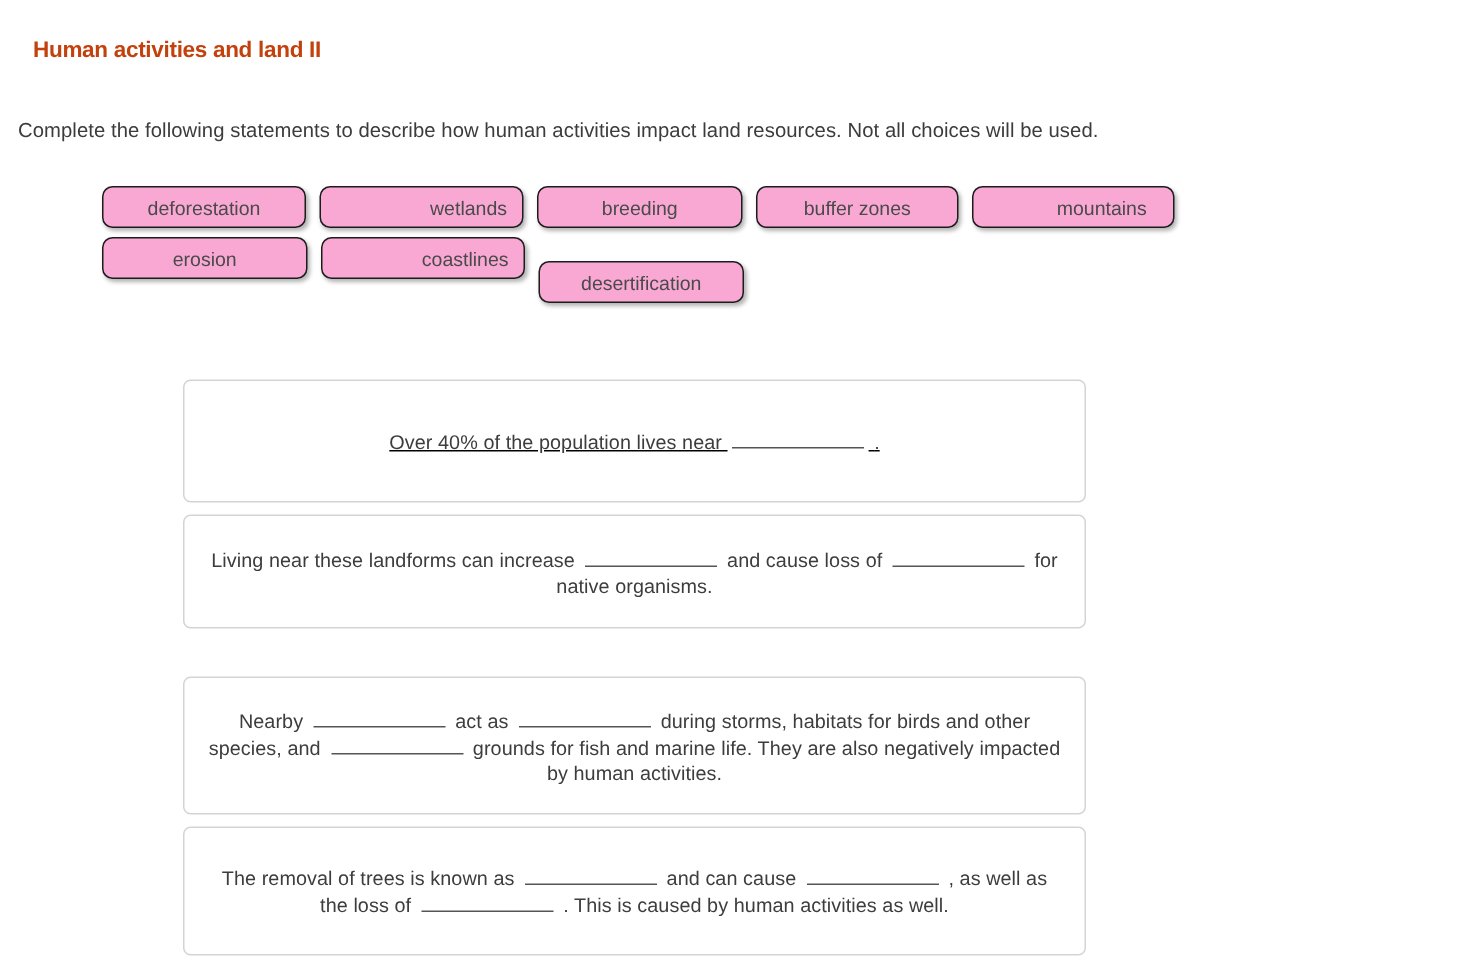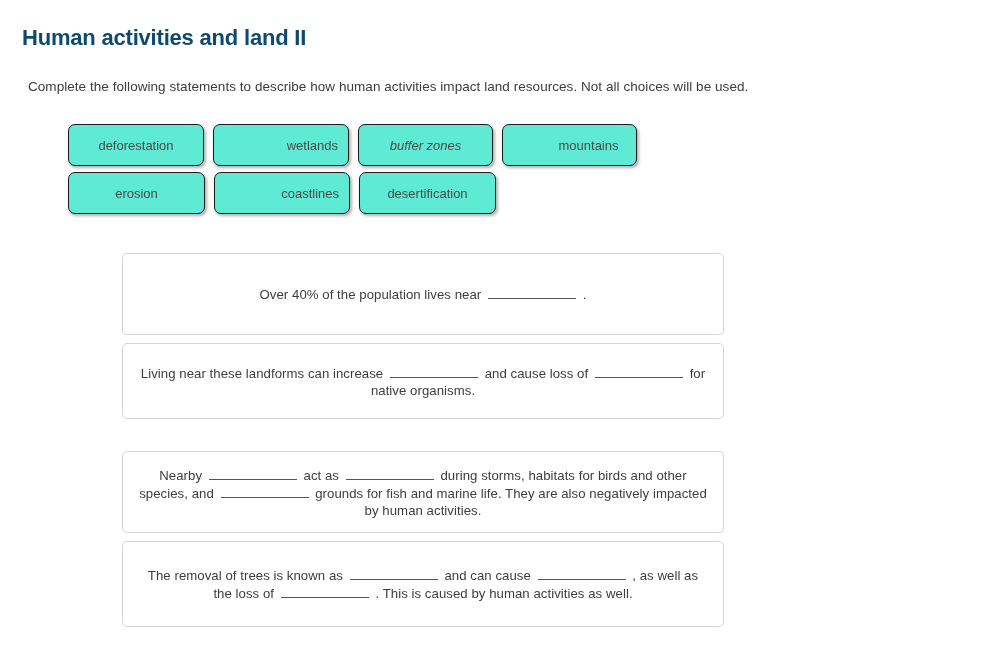--- a/index.html
+++ b/index.html
@@ -13,69 +13,69 @@
     position: relative;
     font-family: "Liberation Sans", sans-serif;
     overflow: hidden;
   }
 
   
   .page-title {
     position: absolute;
     left: 22px;
     top: 25px;
-    font-size: 22px;
+    font-size: 15px;
     font-weight: bold;
-    color: #0c4a6e;
+    color: #c2410c;
     letter-spacing: -0.2px;
   }
   .instructions {
     position: absolute;
-    left: 28px;
+    left: 12px;
     top: 79px;
     font-size: 13.5px;
     color: #3c3c3c;
     letter-spacing: 0.05px;
   }
 
   
   .choice-bank {
     position: absolute;
     left: 68px;
     top: 124px;
   }
   .choice-row {
     display: flex;
     align-items: flex-start;
     margin-bottom: 6px;
   }
   .choice-tile {
-    height: 42px;
+    height: 28px;
     box-sizing: border-box;
     display: flex;
     align-items: center;
     justify-content: center;
-    background: #5eead4;
+    background: #f9a8d4;
     border: 1.6px solid #1c1c1c;
     border-radius: 7px;
     margin-right: 9px;
     padding: 0 10px;
     font-size: 13px;
     color: #4a4a4a;
     box-shadow: 1.5px 2px 3px rgba(0,0,0,0.30);
     cursor: pointer;
     user-select: none;
     white-space: nowrap;
   }
   .choice-tile.w1 { width: 136px; }
   .choice-tile.w2 { width: 136px; justify-content: flex-end; }
   .choice-tile.w3 { width: 137px; }
-  .choice-tile.w4 { width: 135px; font-style: italic; }
+  .choice-tile.w4 { width: 135px; }
   .choice-tile.w5 { width: 135px; padding-left: 48px; }
-  .choice-tile.w5b { width: 137px; }
+  .choice-tile.w5b { width: 137px; margin-top: 16px; }
 
   
   .statements {
     position: absolute;
     left: 122px;
     top: 253px;
     width: 602px;
   }
   .statement-box {
     box-sizing: border-box;
@@ -83,23 +83,23 @@
     border: 1.6px solid #d4d4d4;
     border-radius: 5px;
     background: #ffffff;
     margin-bottom: 8px;
     display: flex;
     align-items: center;
     justify-content: center;
     padding: 10px 14px;
     text-align: center;
   }
-  .statement-box.h1 { height: 82px; }
+  .statement-box.h1 { height: 82px; text-decoration: underline; }
   .statement-box.h2 { height: 76px; }
-  .statement-box.h3 { height: 82px; margin-top: 32px; }
+  .statement-box.h3 { height: 92px; margin-top: 32px; }
   .statement-box.h4 { height: 86px; }
 
   .statement-text {
     font-size: 13.2px;
     color: #3d3d3d;
     line-height: 17px;
     letter-spacing: 0.05px;
   }
   .blank {
     display: inline-block;
@@ -120,20 +120,23 @@
 
 <div class="choice-bank">
 
   <div class="choice-row">
     <div class="choice-tile w1">
       <span>deforestation</span>
     </div>
     <div class="choice-tile w2">
       <span>wetlands</span>
     </div>
+    <div class="choice-tile w3">
+      <span>breeding</span>
+    </div>
     <div class="choice-tile w4">
       <span>buffer zones</span>
     </div>
     <div class="choice-tile w5">
       <span>mountains</span>
     </div>
   </div>
 
   <div class="choice-row">
     <div class="choice-tile w3">

